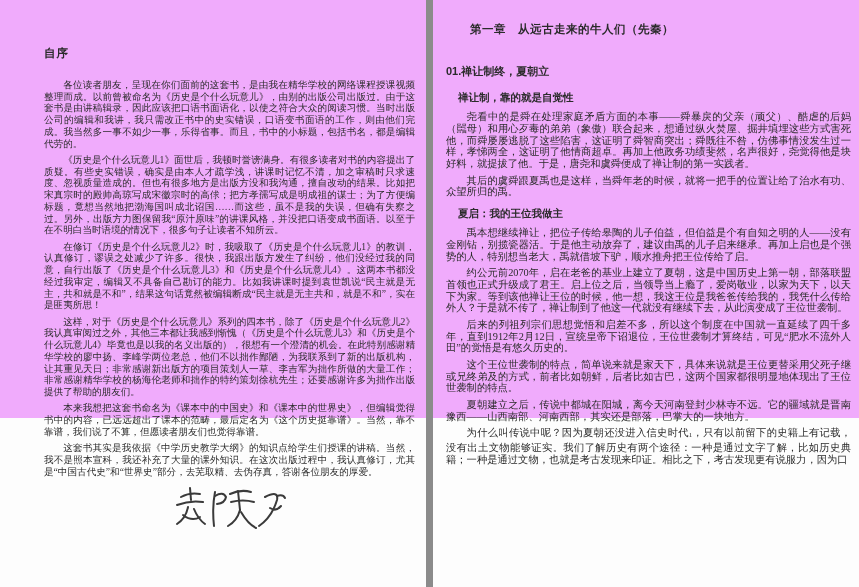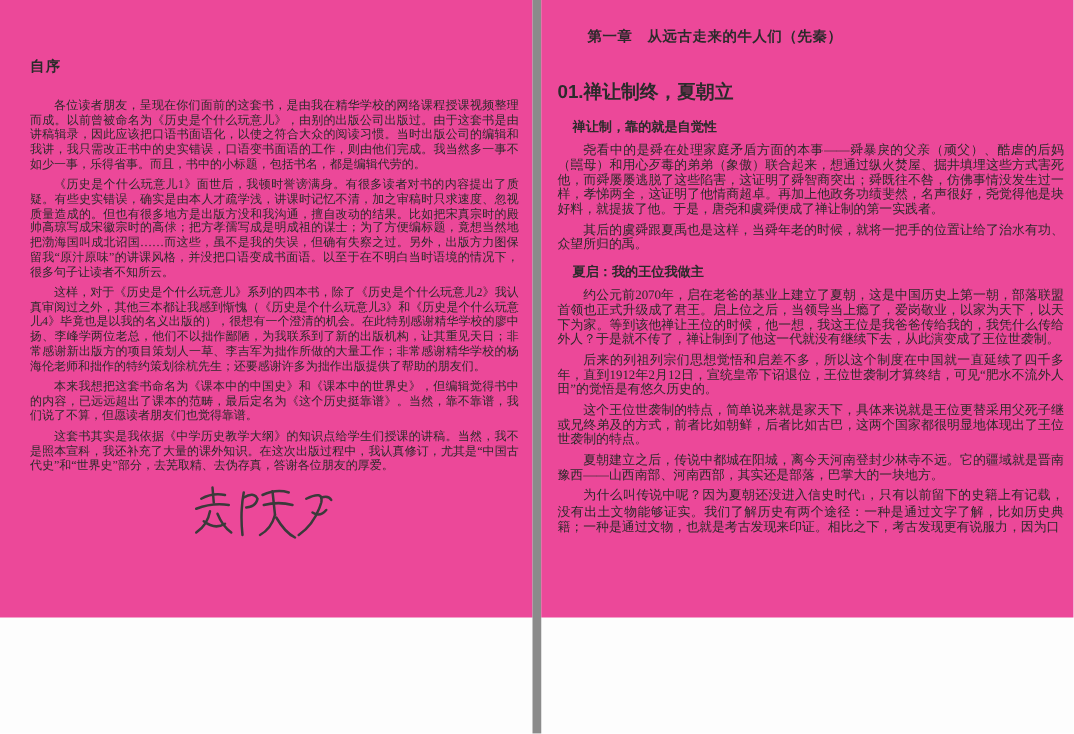--- a/index.html
+++ b/index.html
@@ -5,22 +5,22 @@
   html, body { margin: 0; padding: 0; background: #ffffff; }
   .screenshot {
     position: relative;
     width: 859px;
     height: 587px;
     background: #fdfdfd;
     overflow: hidden;
     font-family: "Liberation Serif", "DejaVu Serif", serif;
     color: #2b2b2b;
   }
-  .page { position: absolute; top: 0; height: 494px; background: #ec4899; box-sizing: border-box; }
-  .page-left  { left: 0;   width: 426px; padding: 46px 11px 0 24px; }
+  .page { position: absolute; top: 0; height: 418px; background: #f0abfc; box-sizing: border-box; }
+  .page-left  { left: 0;   width: 426px; padding: 46px 11px 0 44px; }
   .page-right { left: 433px; width: 426px; padding: 22px 8px 0 13px; }
   .gutter {
     position: absolute; top: 0; left: 426px; width: 7px; height: 587px;
     background: #8b8b8b;
   }
   .preface-title {
     font-family: "Liberation Sans", "DejaVu Sans", sans-serif;
     font-weight: bold; font-size: 11.5px; letter-spacing: 1px;
     margin: 0 0 18px 0;
   }
@@ -31,21 +31,21 @@
     word-break: break-all;
   }
   .page-right .para { font-size: 10.3px; line-height: 11.75px; margin-bottom: 4.8px; }
   .chapter-title {
     font-family: "Liberation Sans", "DejaVu Sans", sans-serif;
     font-weight: bold; font-size: 11.5px;
     margin: 0 0 0 24px; letter-spacing: 0.5px;
   }
   .section-heading {
     font-family: "Liberation Sans", "DejaVu Sans", sans-serif;
-    font-weight: bold; font-size: 15px;
+    font-weight: bold; font-size: 11px;
     margin: 27px 0 0 0;
   }
   .sub-heading {
     font-family: "Liberation Sans", "DejaVu Sans", sans-serif;
     font-weight: bold; font-size: 10.5px;
     margin: 12px 0 6px 12px;
   }
   .sub-heading.mid { margin-top: 9px; }
   .fn-marker { font-size: 7px; vertical-align: -1px; }
   .signature-wrap { margin: 6px 0 0 125px; width: 130px; height: 58px; }
@@ -53,20 +53,21 @@
 </style>
 </head>
 <body>
 
 <div class="screenshot">
 
   <div class="page page-left">
     <h2 class="preface-title">自序</h2>
     <p class="para">各位读者朋友，呈现在你们面前的这套书，是由我在精华学校的网络课程授课视频整理而成。以前曾被命名为《历史是个什么玩意儿》，由别的出版公司出版过。由于这套书是由讲稿辑录，因此应该把口语书面语化，以使之符合大众的阅读习惯。当时出版公司的编辑和我讲，我只需改正书中的史实错误，口语变书面语的工作，则由他们完成。我当然多一事不如少一事，乐得省事。而且，书中的小标题，包括书名，都是编辑代劳的。</p>
     <p class="para">《历史是个什么玩意儿1》面世后，我顿时誉谤满身。有很多读者对书的内容提出了质疑。有些史实错误，确实是由本人才疏学浅，讲课时记忆不清，加之审稿时只求速度、忽视质量造成的。但也有很多地方是出版方没和我沟通，擅自改动的结果。比如把宋真宗时的殿帅高琼写成宋徽宗时的高俅；把方孝孺写成是明成祖的谋士；为了方便编标题，竟想当然地把渤海国叫成北诏国……而这些，虽不是我的失误，但确有失察之过。另外，出版方力图保留我“原汁原味”的讲课风格，并没把口语变成书面语。以至于在不明白当时语境的情况下，很多句子让读者不知所云。</p>
+    <p class="para">在修订《历史是个什么玩意儿2》时，我吸取了《历史是个什么玩意儿1》的教训，认真修订，谬误之处减少了许多。很快，我跟出版方发生了纠纷，他们没经过我的同意，自行出版了《历史是个什么玩意儿3》和《历史是个什么玩意儿4》。这两本书都没经过我审定，编辑又不具备自己勘订的能力。比如我讲课时提到袁世凯说“民主就是无主，共和就是不和”，结果这句话竟然被编辑断成“民主就是无主共和，就是不和”，实在是匪夷所思！</p>
     <p class="para">这样，对于《历史是个什么玩意儿》系列的四本书，除了《历史是个什么玩意儿2》我认真审阅过之外，其他三本都让我感到惭愧（《历史是个什么玩意儿3》和《历史是个什么玩意儿4》毕竟也是以我的名义出版的），很想有一个澄清的机会。在此特别感谢精华学校的廖中扬、李峰学两位老总，他们不以拙作鄙陋，为我联系到了新的出版机构，让其重见天日；非常感谢新出版方的项目策划人一草、李吉军为拙作所做的大量工作；非常感谢精华学校的杨海伦老师和拙作的特约策划徐杭先生；还要感谢许多为拙作出版提供了帮助的朋友们。</p>
     <p class="para">本来我想把这套书命名为《课本中的中国史》和《课本中的世界史》，但编辑觉得书中的内容，已远远超出了课本的范畴，最后定名为《这个历史挺靠谱》。当然，靠不靠谱，我们说了不算，但愿读者朋友们也觉得靠谱。</p>
     <p class="para">这套书其实是我依据《中学历史教学大纲》的知识点给学生们授课的讲稿。当然，我不是照本宣科，我还补充了大量的课外知识。在这次出版过程中，我认真修订，尤其是“中国古代史”和“世界史”部分，去芜取精、去伪存真，答谢各位朋友的厚爱。</p>
 
     <div class="signature-wrap">
       <span class="sr">袁腾飞</span>
       <svg width="130" height="58" viewBox="0 0 130 58">
         <g fill="none" stroke="#3a3a3a" stroke-width="2" stroke-linecap="round" stroke-linejoin="round">
 
           <path d="M12,14 Q21,9 31,11"></path>
@@ -97,20 +98,21 @@
   <div class="page page-right">
     <h1 class="chapter-title">第一章　从远古走来的牛人们（先秦）</h1>
     <h2 class="section-heading">01.禅让制终，夏朝立</h2>
     <h3 class="sub-heading">禅让制，靠的就是自觉性</h3>
 
     <p class="para">尧看中的是舜在处理家庭矛盾方面的本事——舜暴戾的父亲（顽父）、酷虐的后妈（嚚母）和用心歹毒的弟弟（象傲）联合起来，想通过纵火焚屋、掘井填埋这些方式害死他，而舜屡屡逃脱了这些陷害，这证明了舜智商突出；舜既往不咎，仿佛事情没发生过一样，孝悌两全，这证明了他情商超卓。再加上他政务功绩斐然，名声很好，尧觉得他是块好料，就提拔了他。于是，唐尧和虞舜便成了禅让制的第一实践者。</p>
     <p class="para">其后的虞舜跟夏禹也是这样，当舜年老的时候，就将一把手的位置让给了治水有功、众望所归的禹。</p>
 
     <h3 class="sub-heading mid">夏启：我的王位我做主</h3>
 
+    <p class="para">禹本想继续禅让，把位子传给皋陶的儿子伯益，但伯益是个有自知之明的人——没有金刚钻，别揽瓷器活。于是他主动放弃了，建议由禹的儿子启来继承。再加上启也是个强势的人，特别想当老大，禹就借坡下驴，顺水推舟把王位传给了启。</p>
     <p class="para">约公元前2070年，启在老爸的基业上建立了夏朝，这是中国历史上第一朝，部落联盟首领也正式升级成了君王。启上位之后，当领导当上瘾了，爱岗敬业，以家为天下，以天下为家。等到该他禅让王位的时候，他一想，我这王位是我爸爸传给我的，我凭什么传给外人？于是就不传了，禅让制到了他这一代就没有继续下去，从此演变成了王位世袭制。</p>
     <p class="para">后来的列祖列宗们思想觉悟和启差不多，所以这个制度在中国就一直延续了四千多年，直到1912年2月12日，宣统皇帝下诏退位，王位世袭制才算终结，可见“肥水不流外人田”的觉悟是有悠久历史的。</p>
     <p class="para">这个王位世袭制的特点，简单说来就是家天下，具体来说就是王位更替采用父死子继或兄终弟及的方式，前者比如朝鲜，后者比如古巴，这两个国家都很明显地体现出了王位世袭制的特点。</p>
     <p class="para">夏朝建立之后，传说中都城在阳城，离今天河南登封少林寺不远。它的疆域就是晋南豫西——山西南部、河南西部，其实还是部落，巴掌大的一块地方。</p>
 
     <p class="para"><span>为什么叫传说中呢？因为夏朝还没进入信史时代</span><sub class="fn-marker">1</sub><span>，只有以前留下的史籍上有记载，没有出土文物能够证实。我们了解历史有两个途径：一种是通过文字了解，比如历史典籍；一种是通过文物，也就是考古发现来印证。相比之下，考古发现更有说服力，因为口</span></p>
   </div>
 
 </div>
 

